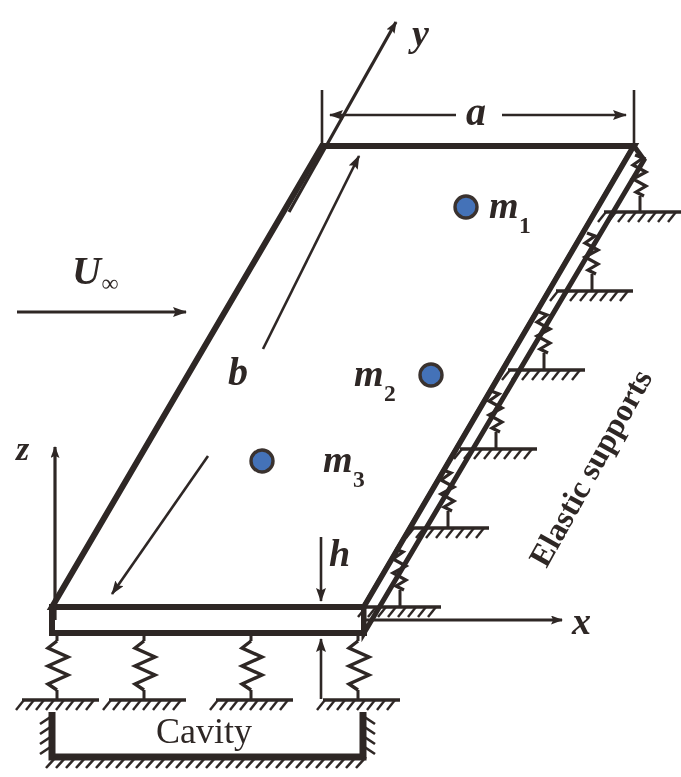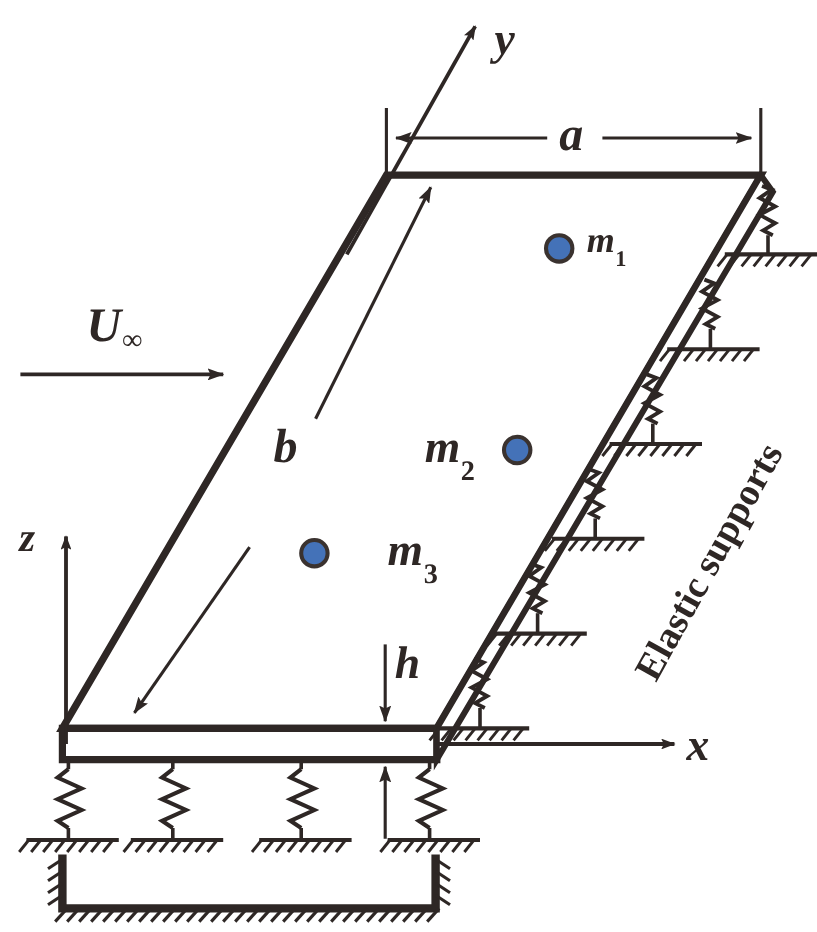--- a/index.html
+++ b/index.html
@@ -354,31 +354,34 @@
   </div>
 
   <div class="lbl ital" style="left:329px; top:534px; font-size:38px;">
     <span>h</span>
   </div>
 
   <div class="lbl ital" style="left:72px; top:251px; font-size:40px;">
     <span>U</span><span class="sub-inf">∞</span>
   </div>
 
-  <div class="lbl ital" style="left:489px; top:186px; font-size:30px;">
+  <div class="lbl ital" style="left:489px; top:186px; font-size:38px;">
     <span>m</span><span class="sub">1</span>
   </div>
 
   <div class="lbl ital" style="left:354px; top:354px; font-size:38px;">
     <span>m</span><span class="sub">2</span>
   </div>
 
   <div class="lbl ital" style="left:285px; top:440px; font-size:38px;margin-left:38px;">
     <span>m</span><span class="sub">3</span>
   </div>
 
   <div class="lbl upr rot" style="left:523px; top:556px; font-size:32px; font-weight:bold;
               transform: rotate(-61deg);">
     <span>Elastic supports</span>
   </div>
 
+  <div class="lbl upr" style="left:156px; top:713px; font-size:36px;">
+    <span>Cavity</span>
+  </div>
 
 </div>
 
 </body></html>

